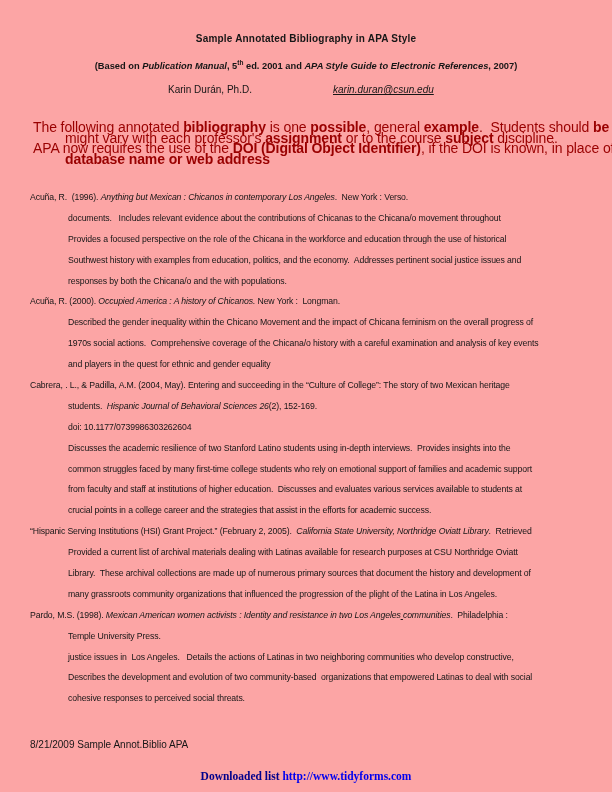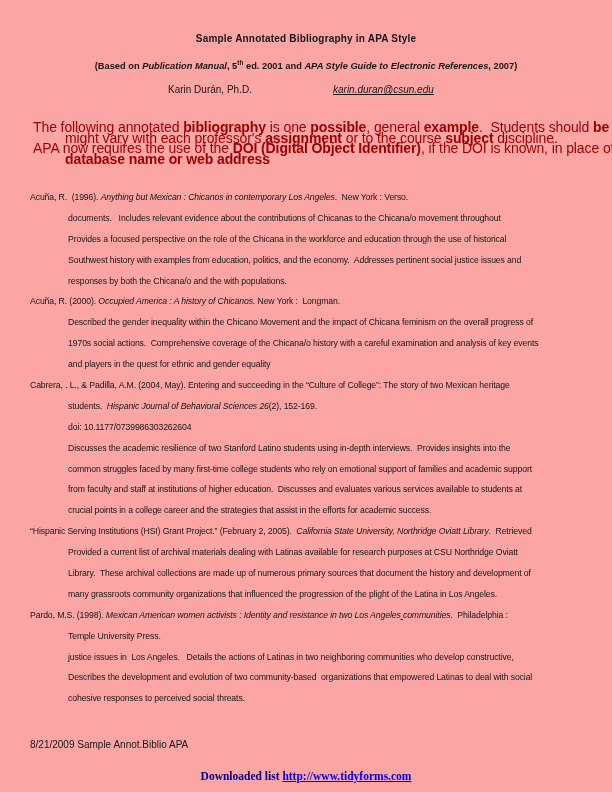--- a/index.html
+++ b/index.html
@@ -19,21 +19,21 @@
     font-size:14px;line-height:10.6px;color:#990000;}
   .nline{white-space:pre;letter-spacing:-.1px;}
   .nind{padding-left:32px;}
   .bib{position:absolute;left:30px;top:187px;font-size:8.7px;letter-spacing:-.12px;}
   .bline{white-space:pre;height:20.9px;line-height:20.9px;}
   .ind{padding-left:38px;}
   .footer-date{position:absolute;left:30px;top:739px;font-size:10px;white-space:pre;}
   .download{position:absolute;top:770px;left:0;width:100%;text-align:center;
     font-family:"Liberation Serif","DejaVu Serif",serif;font-size:11.5px;
     font-weight:bold;color:#00008B;}
-  .download .url{color:#0000EE;text-decoration:underline;cursor:pointer;}
+  .download .url{color:#0000EE;cursor:pointer;}
   i{font-style:italic;} b{font-weight:bold;} u{text-decoration:underline;}
 </style>
 </head>
 <body>
 
 <div class="page">
 
   <div class="title">Sample Annotated Bibliography in APA Style</div>
   <div class="subtitle">(Based on <i>Publication Manual</i>, 5<sup>th</sup> ed. 2001 and <i>APA Style Guide to Electronic References</i>, 2007)</div>
 

